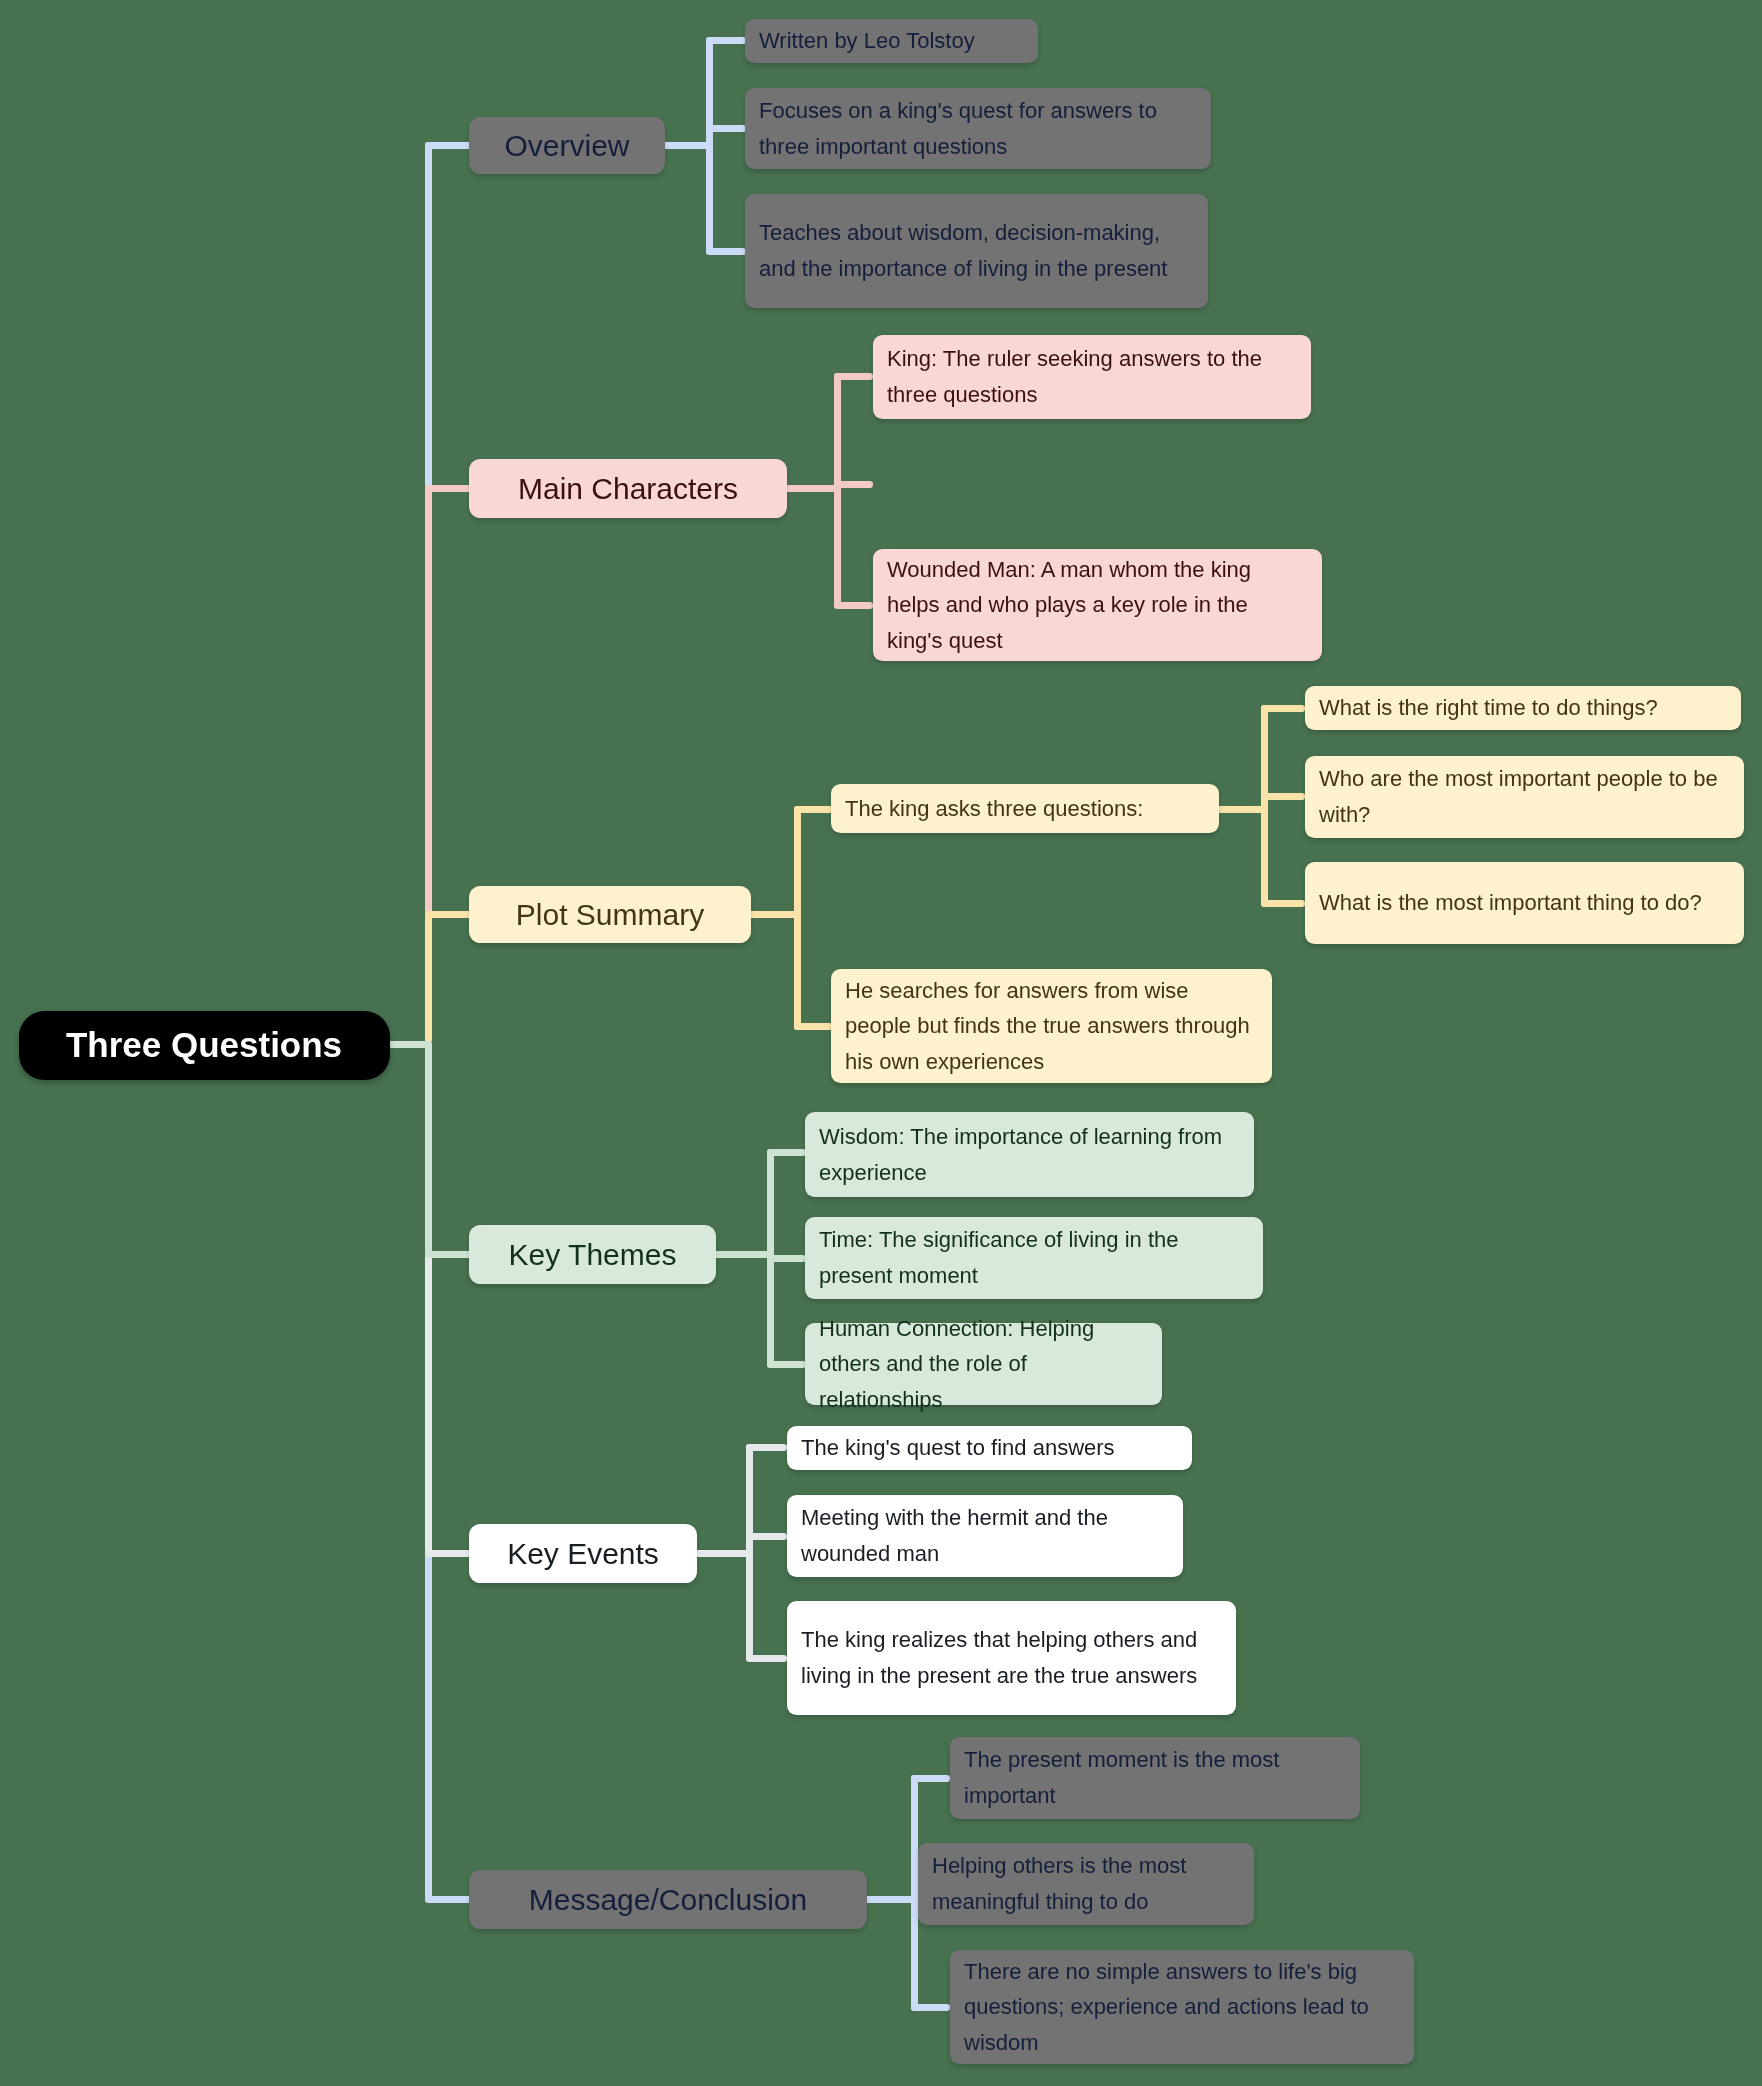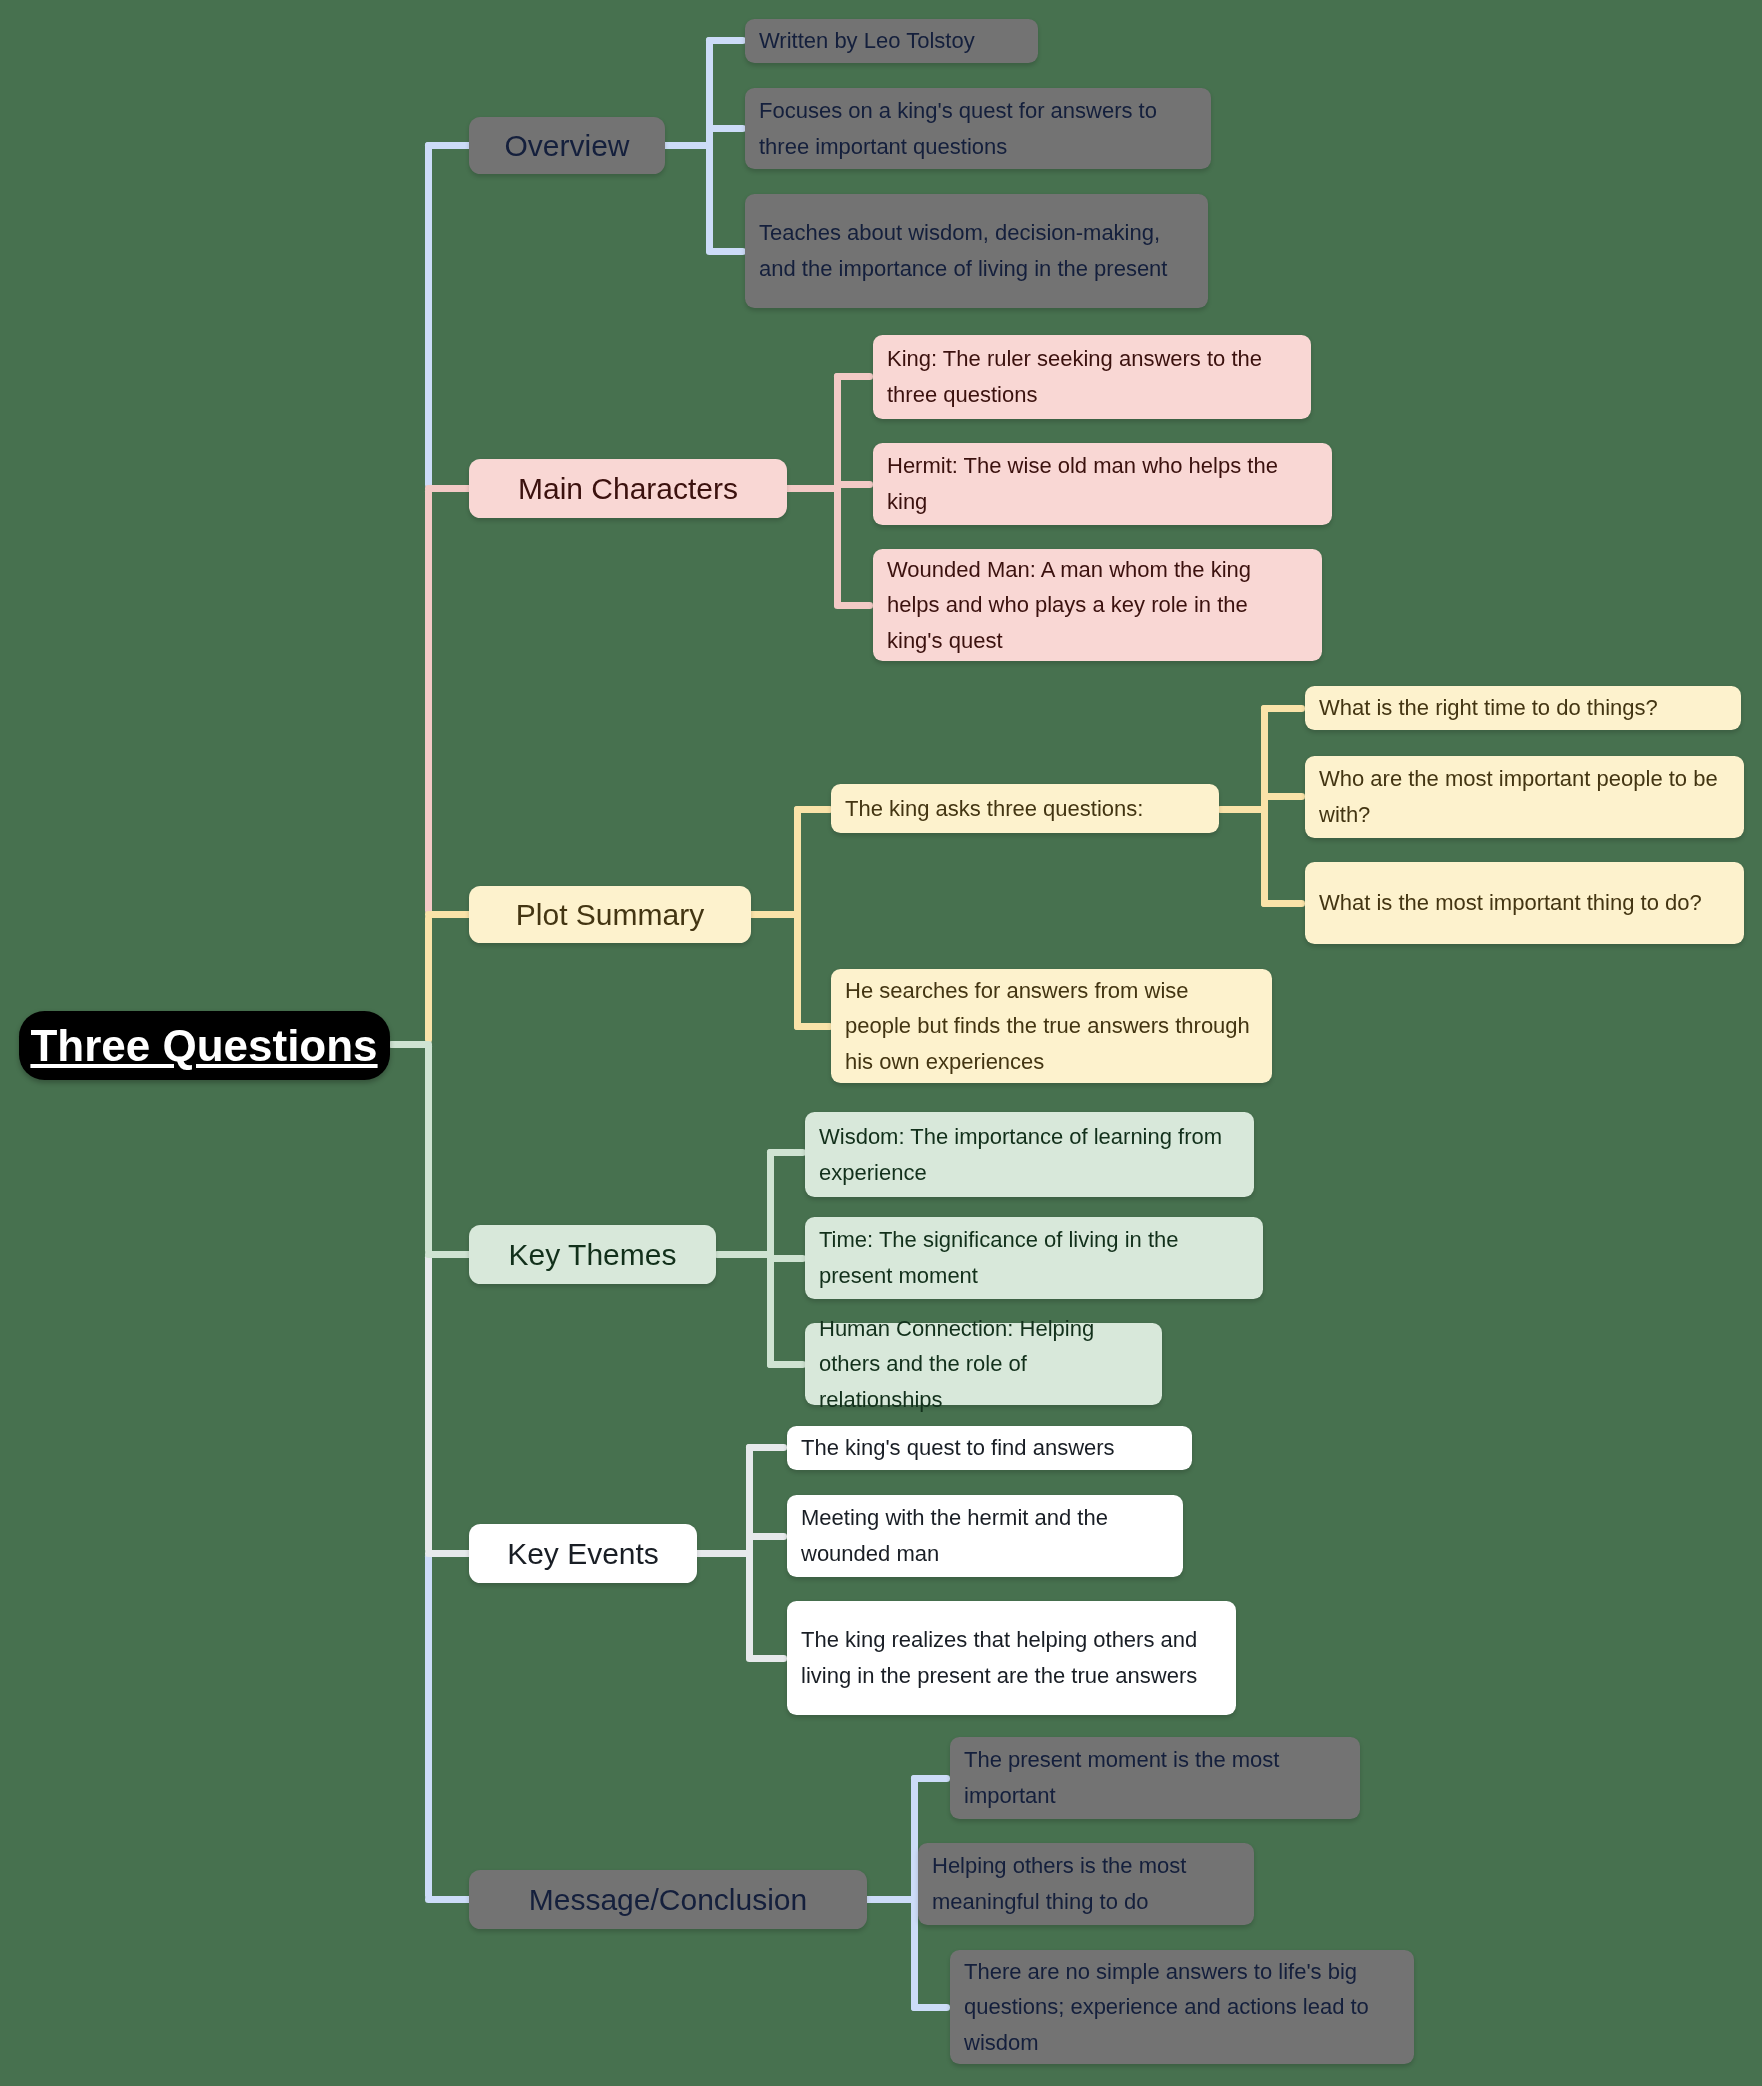--- a/index.html
+++ b/index.html
@@ -30,21 +30,21 @@
     font-size:22px;line-height:1.62;
     text-align:left;
   }
   .label{justify-content:center;border-radius:11.4px;}
   .label .txt{font-size:30px;line-height:1.2;padding:0 16px;white-space:nowrap;}
   .root{
     background:#000000;color:#ffffff;
     justify-content:center;border-radius:25.5px;
     box-shadow:0 2.8px 5.7px rgba(0,0,0,0.25);
   }
-  .root .txt{font-size:44px;font-weight:bold;white-space:nowrap;text-decoration:underline;}
+  .root .txt{font-size:35px;font-weight:bold;white-space:nowrap;}
   .b-blue {background:#737373;color:#141f3c;}
   .b-pink {background:#f9d7d4;color:#3b110e;}
   .b-yellow{background:#fdf2cd;color:#433512;}
   .b-green{background:#d8e8da;color:#12301b;}
   .b-gray {background:#ffffff;color:#191e25;}
 </style>
 </head>
 <body>
 
 <div class="canvas">
@@ -134,23 +134,20 @@
   <div class="node b-blue" style="left:745px;top:88px;width:466px;height:81px;">
     <span class="txt">Focuses on a king's quest for answers to three important questions</span>
   </div>
   <div class="node b-blue" style="left:745px;top:194px;width:463px;height:114px;">
     <span class="txt">Teaches about wisdom, decision-making, and the importance of living in the present</span>
   </div>
 
   <div class="node b-pink" style="left:873px;top:335px;width:438px;height:84px;">
     <span class="txt">King: The ruler seeking answers to the three questions</span>
   </div>
-  <div class="node b-pink" style="left:873px;top:443px;width:459px;height:82px;">
-    <span class="txt">Hermit: The wise old man who helps the king</span>
-  </div>
   <div class="node b-pink" style="left:873px;top:549px;width:449px;height:112px;">
     <span class="txt">Wounded Man: A man whom the king helps and who plays a key role in the king's quest</span>
   </div>
 
   <div class="node b-yellow" style="left:831px;top:784px;width:388px;height:49px;">
     <span class="txt">The king asks three questions:</span>
   </div>
   <div class="node b-yellow" style="left:831px;top:969px;width:441px;height:114px;">
     <span class="txt">He searches for answers from wise people but finds the true answers through his own experiences</span>
   </div>

